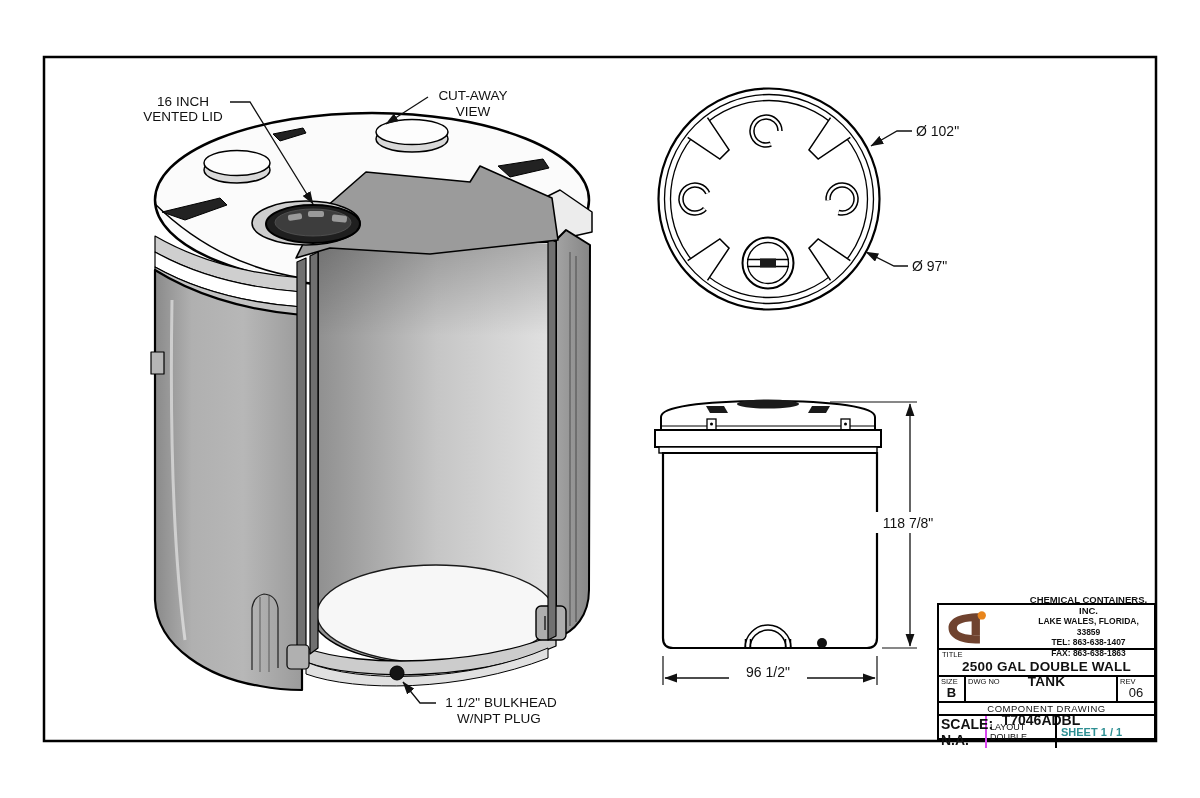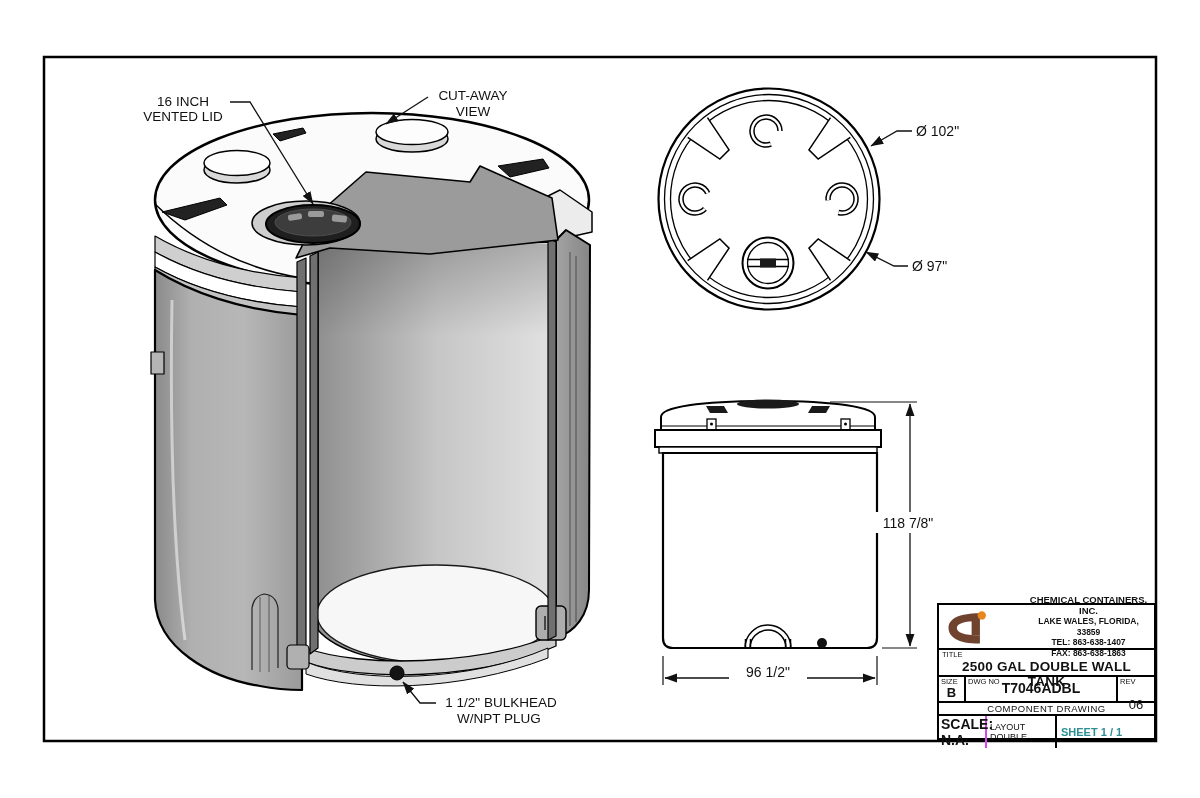--- a/index.html
+++ b/index.html
@@ -16,22 +16,22 @@
   .tb-r1{height:45px;border-bottom:2px solid #000;align-items:center;gap:32px;}
   .tb-logo{width:56px;display:flex;align-items:center;justify-content:center;}
   .tb-co{flex:1;text-align:center;line-height:10.5px;padding-right:4px;}
   .tb-co .l1{font-size:9.5px;font-weight:bold;}
   .tb-co .l2{font-size:8.5px;font-weight:bold;}
   .tb-r2{height:27px;border-bottom:2px solid #000;flex-direction:column;padding:1px 3px 0 3px;}
   .tb-title-label{font-size:7.5px;line-height:8px;}
   .tb-title{font-size:13.5px;font-weight:bold;text-align:center;letter-spacing:.2px;line-height:15px;}
   .tb-r3{height:26px;border-bottom:2px solid #000;}
   .tb-size{width:27px;border-right:2px solid #000;display:flex;flex-direction:column;box-sizing:border-box;}
-  .tb-dwg{flex:1;display:flex;flex-direction:column;}
-  .tb-rev{width:38px;border-left:2px solid #000;display:flex;flex-direction:column;box-sizing:border-box;gap:12px;}
+  .tb-dwg{flex:1;display:flex;flex-direction:column;gap:32px;}
+  .tb-rev{width:38px;border-left:2px solid #000;display:flex;flex-direction:column;box-sizing:border-box;}
   .cell-label{font-size:7.5px;line-height:8px;padding:1px 0 0 2px;}
   .cell-val{font-size:13px;font-weight:bold;text-align:center;line-height:13px;}
   .tb-r4{height:19px;border-bottom:2px solid #000;align-items:center;justify-content:center;
          font-size:9.5px;letter-spacing:.5px;}
   .tb-r5{flex:1;align-items:center;}
   .tb-scale{width:48px;border-right:2px solid #d946ef;font-size:14px;font-weight:bold;
             padding-left:2px;box-sizing:border-box;align-self:stretch;display:flex;align-items:center;}
   .tb-layout{width:70px;border-right:2px solid #000;font-size:9px;padding-left:3px;
              box-sizing:border-box;align-self:stretch;display:flex;align-items:center;}
   .tb-sheet{flex:1;font-size:11px;font-weight:bold;padding-left:4px;}

